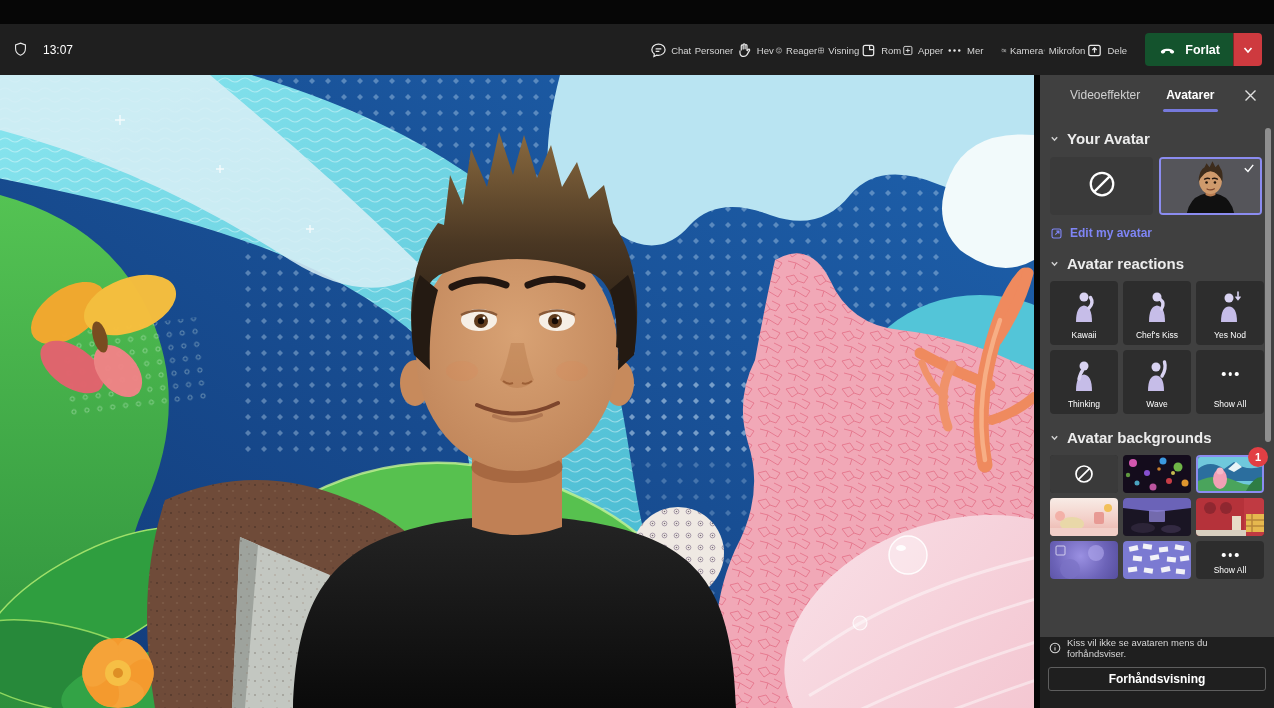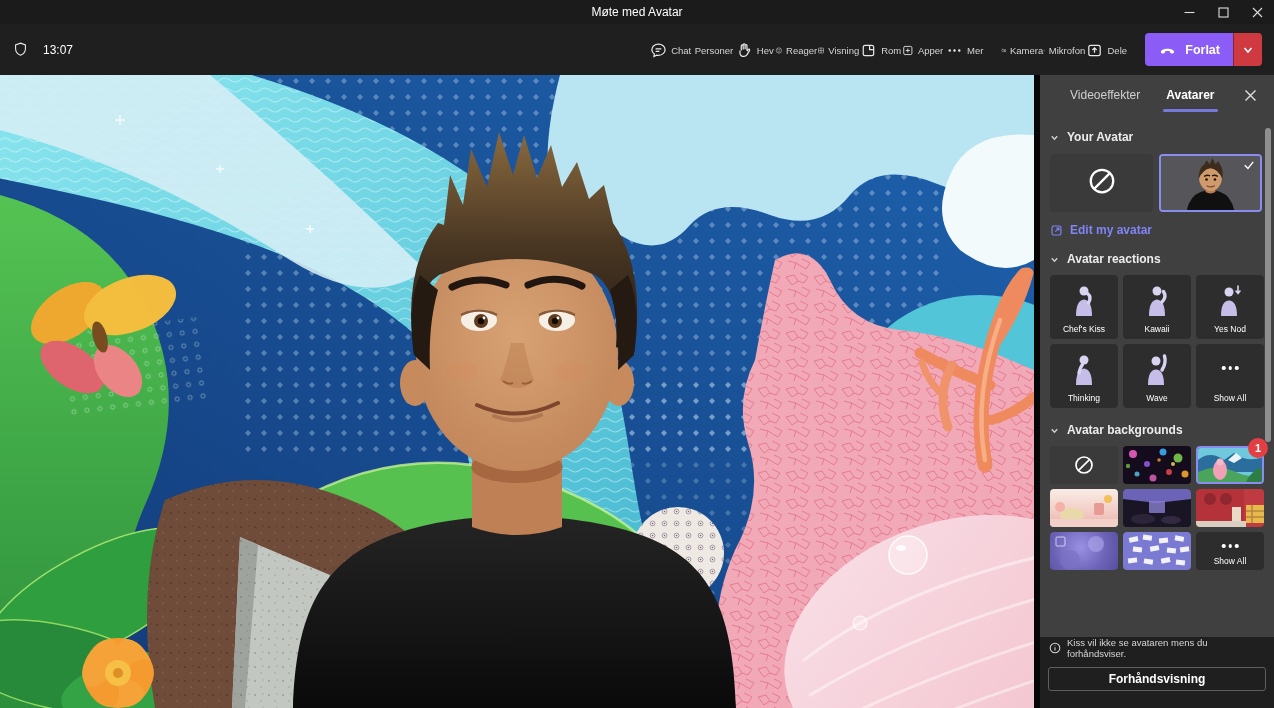--- a/index.html
+++ b/index.html
@@ -18,21 +18,21 @@
   .toolbar { position:absolute; top:24px; left:0; right:0; height:51px; background:#1f1f1f;
     display:flex; align-items:center; }
   .tb-left { display:flex; align-items:center; gap:14px; padding-left:12px; color:#fff; font-size:12px; }
   .tb-left svg { width:17px; height:17px; }
   .tb-center { margin-left:auto; display:flex; }
   .tb-item { width:42px; display:flex; flex-direction:row; align-items:center; justify-content:center;
     gap:3px; color:#d6d6d6; font-size:9.5px; padding-top:2px; cursor:default; }
   .tb-item svg { width:19px; height:19px; stroke:#e8e8e8; fill:none; stroke-width:1.3; }
   .tb-devices { display:flex; margin-left:16px; }
   .leave { display:flex; margin:0 12px 0 18px; height:33px; border-radius:4px; overflow:hidden; }
-  .leave-main { background:#8b5cf6; display:flex; align-items:center; gap:8px; padding:0 13px;
+  .leave-main { background:#14532d; display:flex; align-items:center; gap:8px; padding:0 13px;
     color:#fff; font-weight:bold; font-size:12.5px;text-align:right; }
   .leave-main svg { width:19px; height:19px; }
   .leave-chevron { background:#ce3a3f; border-left:1px solid rgba(0,0,0,.35); width:29px;
     display:flex; align-items:center; justify-content:center; }
   .leave-chevron svg { width:12px; height:12px; stroke:#fff; fill:none; stroke-width:1.6; }
 
   
   .stage { position:absolute; top:75px; left:0; width:1034px; height:633px; background:#143f7e; }
 
   
@@ -41,21 +41,21 @@
   .tab { position:relative; font-size:12px; color:#d0d0d0; margin-right:26px; cursor:default; }
   .tab.active { color:#fff; font-weight:bold; }
   .tab.active::after { content:""; position:absolute; left:-3px; right:-3px; bottom:-10px; height:3px;
     border-radius:2px; background:#7679dc; }
   .panel-close { position:absolute; right:14px; top:10px; width:20px; height:20px; display:flex;
     align-items:center; justify-content:center; }
   .panel-close svg { width:13px; height:13px; stroke:#e0e0e0; stroke-width:1.4; }
 
   .panel-body { padding:0 10px; }
   .section-head { display:flex; align-items:center; gap:8px; margin-top:15px;
-    font-size:12px; font-weight:bold; color:#ececec; }
+    font-size:15px; font-weight:bold; color:#ececec; }
   .section-head svg { width:9px; height:9px; stroke:#cfcfcf; fill:none; stroke-width:1.6; }
 
   .ya-tiles { display:flex; gap:6px; margin-top:10px; }
   .ya-tile { width:103px; height:58px; border-radius:4px; background:#3a3a3a;
     display:flex; align-items:center; justify-content:center; position:relative; }
   .ya-tile.selected { background:#515155; border:2px solid #8b8cf0; padding:0; overflow:hidden; }
   .ya-tile .check { position:absolute; top:2px; right:4px; }
   .ya-tile .check svg { width:14px; height:14px; stroke:#fff; fill:none; stroke-width:2; }
   .none-glyph svg { width:30px; height:30px; stroke:#fff; fill:none; stroke-width:1.8; }
 
@@ -98,40 +98,20 @@
   .btn-apply { background:#5b5fc7; }
 
   .scroll-thumb { position:absolute; right:3px; top:53px; width:6px; height:314px;
     border-radius:3px; background:#8f8f8f; }
 </style>
 </head>
 <body>
 
 <div class="app">
 
-  <div class="titlebar">
-    <div class="title">Møte med Avatar</div>
-    <div class="win-controls">
-      <div class="win-btn">
-        <svg viewBox="0 0 11 11">
-            <line x1="0.5" y1="5.5" x2="10.5" y2="5.5" stroke="#ddd" stroke-width="1.1"></line>
-          </svg>
-      </div>
-      <div class="win-btn">
-        <svg viewBox="0 0 11 11">
-            <rect x="1" y="1" width="9" height="9" fill="none" stroke="#ddd" stroke-width="1.1"></rect>
-          </svg>
-      </div>
-      <div class="win-btn">
-        <svg viewBox="0 0 11 11">
-            <path d="M1 1 L10 10 M10 1 L1 10" stroke="#ddd" stroke-width="1.1"></path>
-          </svg>
-      </div>
-    </div>
-  </div>
 
   <div class="toolbar">
     <div class="tb-left">
       <svg viewBox="0 0 20 20">
           <path d="M10 2.5l5.8 2.1v4.2c0 3.7-2.3 6.6-5.8 7.9-3.5-1.3-5.8-4.2-5.8-7.9V4.6z" fill="none" stroke="#e8e8e8" stroke-width="1.3"></path>
         </svg>
       <span>13:07</span>
     </div>
 
     <div class="tb-center">
@@ -489,31 +469,31 @@
         <svg viewBox="0 0 10 10">
             <path d="M2 3.5 L5 6.8 L8 3.5"></path>
           </svg>
         <span>Avatar reactions</span>
       </div>
       <div class="grid3">
         <div class="rx-tile">
           <svg class="fig" viewBox="0 0 34 32">
               <circle cx="17" cy="7" r="4.5" fill="#d9d3f2"></circle>
               <path d="M9 32 C9 21 12 16 17 15.5 C22 16 25 21 25 32 Z" fill="#c6bde8"></path>
-              <path d="M21.5 19 Q25 13 20.5 9.5" fill="none" stroke="#d9d3f2" stroke-width="3.4" stroke-linecap="round"></path>
+              <path d="M22 18 Q27 13 23.5 7.5" fill="none" stroke="#d9d3f2" stroke-width="3.4" stroke-linecap="round"></path>
             </svg>
-          <span class="rx-label">Chef's Kiss</span>
+          <span class="rx-label">Kawaii</span>
         </div>
         <div class="rx-tile">
           <svg class="fig" viewBox="0 0 34 32">
               <circle cx="17" cy="7" r="4.5" fill="#d9d3f2"></circle>
               <path d="M9 32 C9 21 12 16 17 15.5 C22 16 25 21 25 32 Z" fill="#c6bde8"></path>
-              <path d="M22 18 Q27 13 23.5 7.5" fill="none" stroke="#d9d3f2" stroke-width="3.4" stroke-linecap="round"></path>
+              <path d="M21.5 19 Q25 13 20.5 9.5" fill="none" stroke="#d9d3f2" stroke-width="3.4" stroke-linecap="round"></path>
             </svg>
-          <span class="rx-label">Kawaii</span>
+          <span class="rx-label">Chef's Kiss</span>
         </div>
         <div class="rx-tile">
           <svg class="fig" viewBox="0 0 34 32">
               <circle cx="16" cy="8" r="4.5" fill="#d9d3f2"></circle>
               <path d="M8 32 C8 21 11 17 16 16.5 C21 17 24 21 24 32 Z" fill="#c6bde8"></path>
               <path d="M25 2 v7 M23 7 l2 2.4 2-2.4" fill="none" stroke="#d9d3f2" stroke-width="1.6" stroke-linecap="round"></path>
             </svg>
           <span class="rx-label">Yes Nod</span>
         </div>
         <div class="rx-tile">

